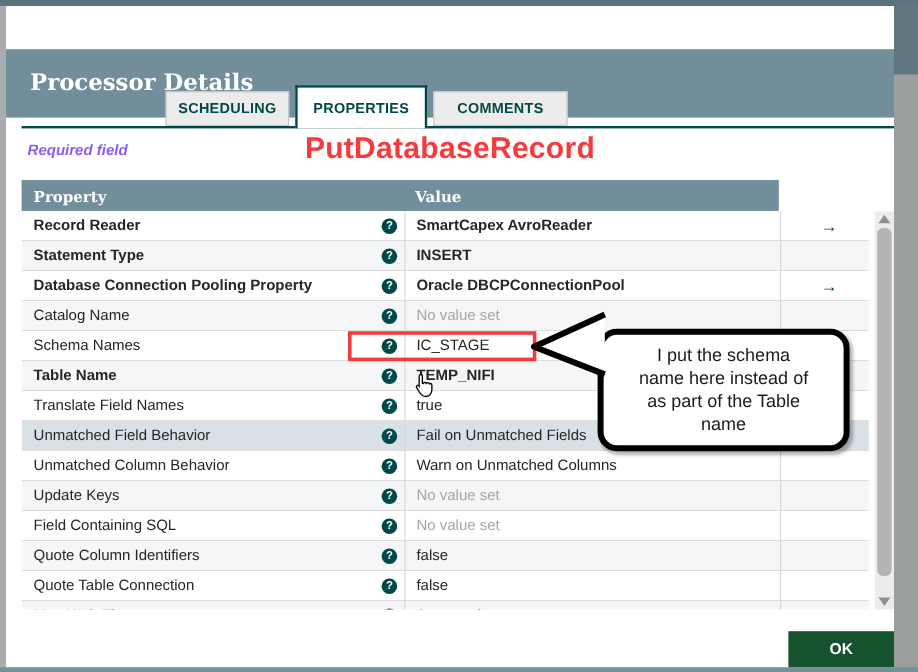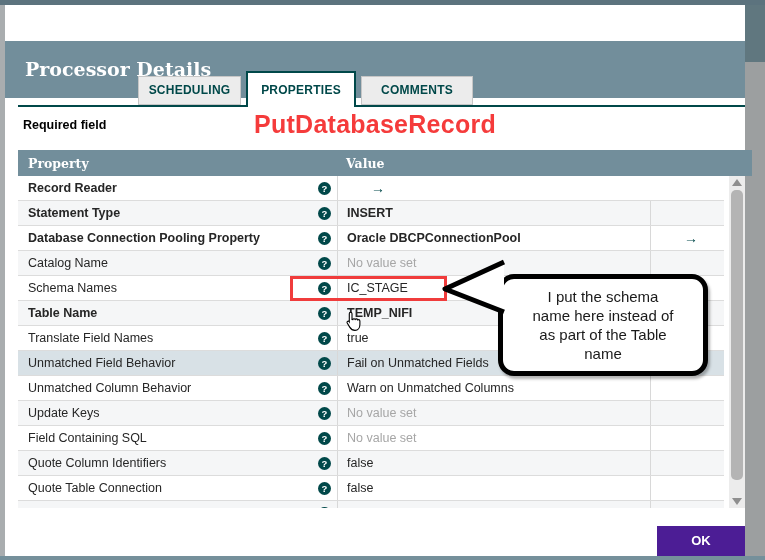--- a/index.html
+++ b/index.html
@@ -24,26 +24,26 @@
        font-size:12px;font-weight:bold;color:#004849;letter-spacing:.02em;cursor:pointer;}
   .tab.inactive{top:71px;height:29px;line-height:27px;background:#ececec;border:1px solid #c6c6c6;z-index:1;}
   .tab.active{top:66px;height:36px;line-height:34px;background:#fff;
        border:2px solid #004849;border-bottom:none;z-index:3;}
   #tab-settings{left:25px;width:103px;}
   #tab-scheduling{left:133px;width:103px;}
   #tab-properties{left:241px;width:110px;}
   #tab-comments{left:356px;width:112px;}
   #tab-underline{position:absolute;left:13px;top:100px;width:727px;height:2px;background:#004849;z-index:2;}
 
-  #required-note{position:absolute;left:18px;top:113px;font-size:12.5px;font-weight:bold;color:#000000;}
+  #required-note{position:absolute;left:18px;top:113px;font-size:12.5px;font-weight:bold;color:#8b5cf6;font-style:italic;}
   #processor-name{position:absolute;left:230px;top:105px;width:280px;text-align:center;
       font-size:25px;font-weight:bold;color:#f53b3b;letter-spacing:.01em;}
 
   
-  #table-header{position:absolute;left:13px;top:145px;width:734px;height:26px;background:#728e9b;
+  #table-header{position:absolute;left:13px;top:145px;width:631px;height:26px;background:#728e9b;
       display:flex;align-items:center;color:#fff;font-family:"DejaVu Serif",serif;
       font-weight:bold;font-size:12.5px;}
   #col-property{width:319px;padding-left:10px;box-sizing:border-box;}
   #col-value{flex:1;padding-left:9px;}
 
   #table-body{position:absolute;left:13px;top:171px;width:727px;height:332px;overflow:hidden;background:#fff;}
   #rows{position:absolute;left:0;top:0;width:706px;}
   .trow{display:flex;height:25px;box-sizing:border-box;border-bottom:1px solid #dcdcdc;background:#fff;}
   .trow.alt{background:#f5f6f7;}
   .trow.hl{background:#d8e1e6;}
@@ -59,21 +59,21 @@
 
   
   #scrollbar{position:absolute;right:0;top:0;width:16px;height:332px;background:#ececec;}
   #scroll-up{position:absolute;top:3px;left:3px;width:0;height:0;
       border-left:5px solid transparent;border-right:5px solid transparent;border-bottom:7px solid #8f8f8f;}
   #scroll-down{position:absolute;bottom:3px;left:3px;width:0;height:0;
       border-left:5px solid transparent;border-right:5px solid transparent;border-top:7px solid #8f8f8f;}
   #scroll-thumb{position:absolute;left:2px;top:14px;width:12px;height:290px;background:#b4b4b4;border-radius:5px;}
 
   
-  #ok-button{position:absolute;left:652px;top:521px;width:88px;height:30px;background:#4c1d95;
+  #ok-button{position:absolute;left:652px;top:521px;width:88px;height:30px;background:#14532d;
       color:#fff;font-weight:bold;font-size:13px;text-align:center;line-height:30px;cursor:pointer;}
 
   
   #red-rect{position:absolute;left:290px;top:276px;width:157px;height:25px;
       border:3px solid #f03c3c;box-sizing:border-box;z-index:9;}
   #callout{position:absolute;left:498px;top:248px;width:210px;height:102px;box-sizing:border-box;
       background:#fff;border:5px solid #000;border-radius:16px;z-index:10;
       box-shadow:2px 3px 3px rgba(0,0,0,.3);
       display:flex;align-items:center;justify-content:center;text-align:center;
       font-size:15px;line-height:19px;color:#1a1a1a;white-space:pre-line;margin-top:26px;}
@@ -108,20 +108,21 @@
       <div id="col-value">Value</div>
     </div>
 
     <div id="table-body">
       <div id="rows">
           <div class="trow">
             <div class="cell prop req">
               <span>Record Reader</span>
               <span class="help">?</span>
             </div>
+            <div class="cell val req">SmartCapex AvroReader</div>
             <div class="cell goto">
               <span class="arrow">→</span>
             </div>
           </div>
           <div class="trow alt">
             <div class="cell prop req">
               <span>Statement Type</span>
               <span class="help">?</span>
             </div>
             <div class="cell val req">INSERT</div>

